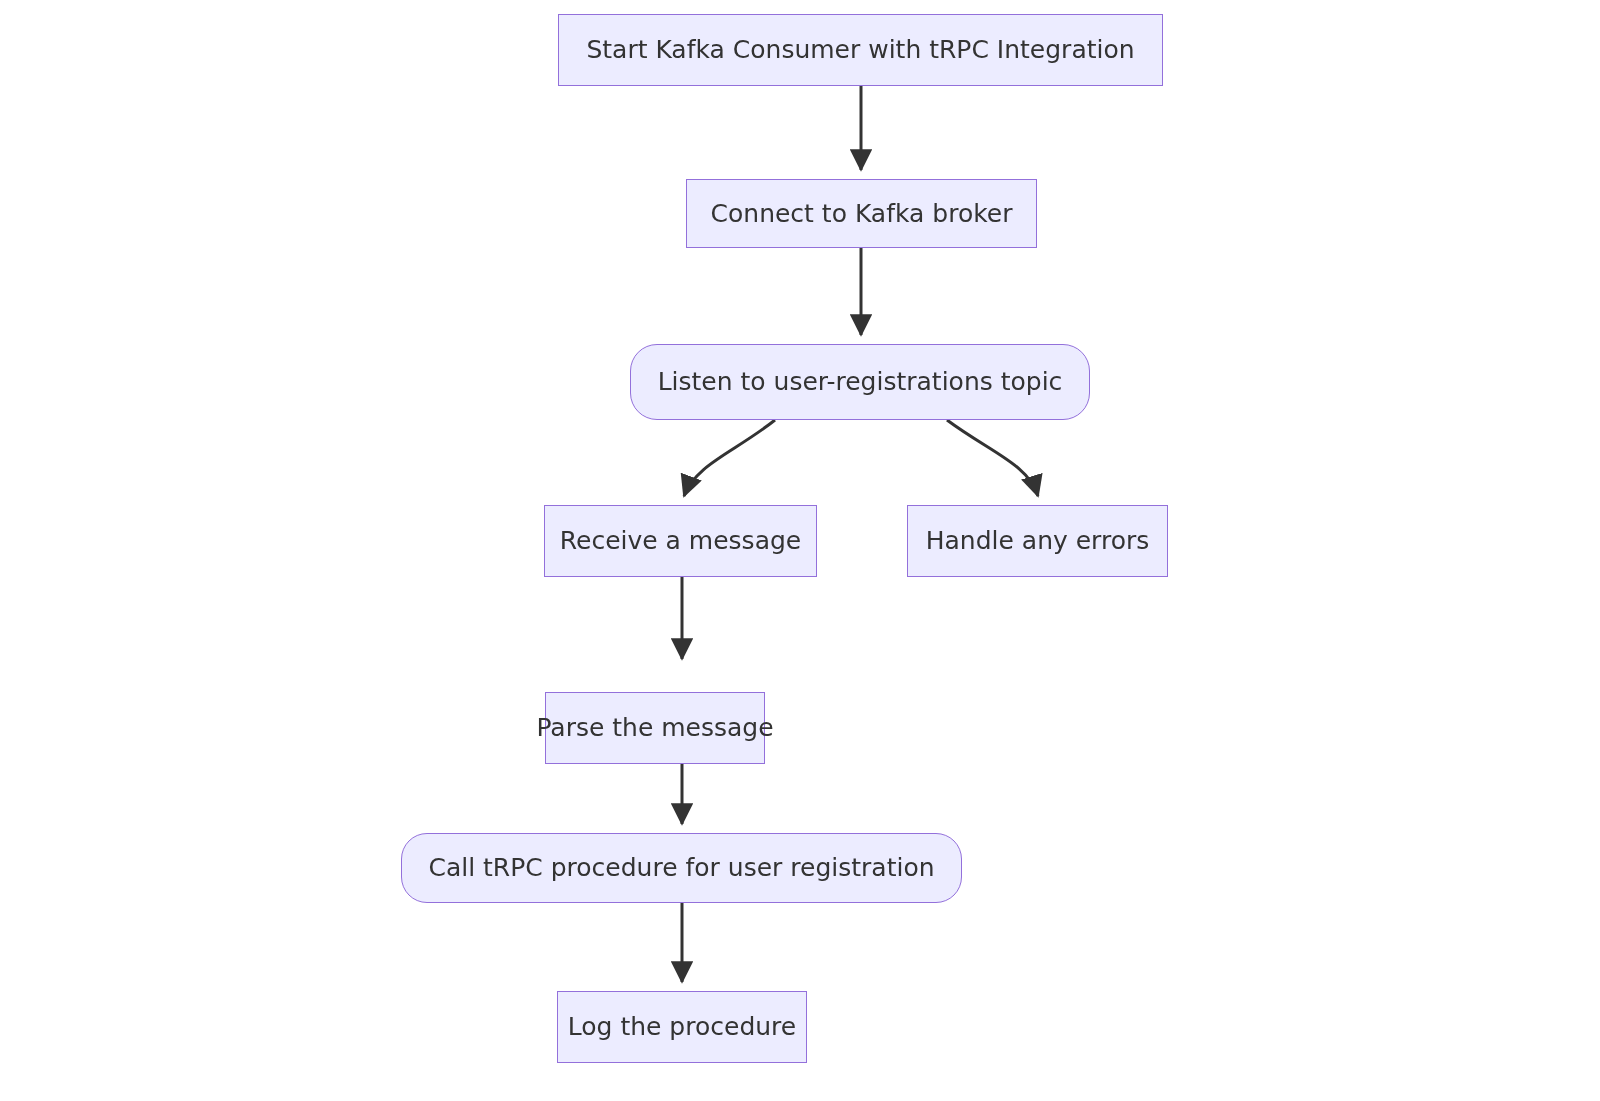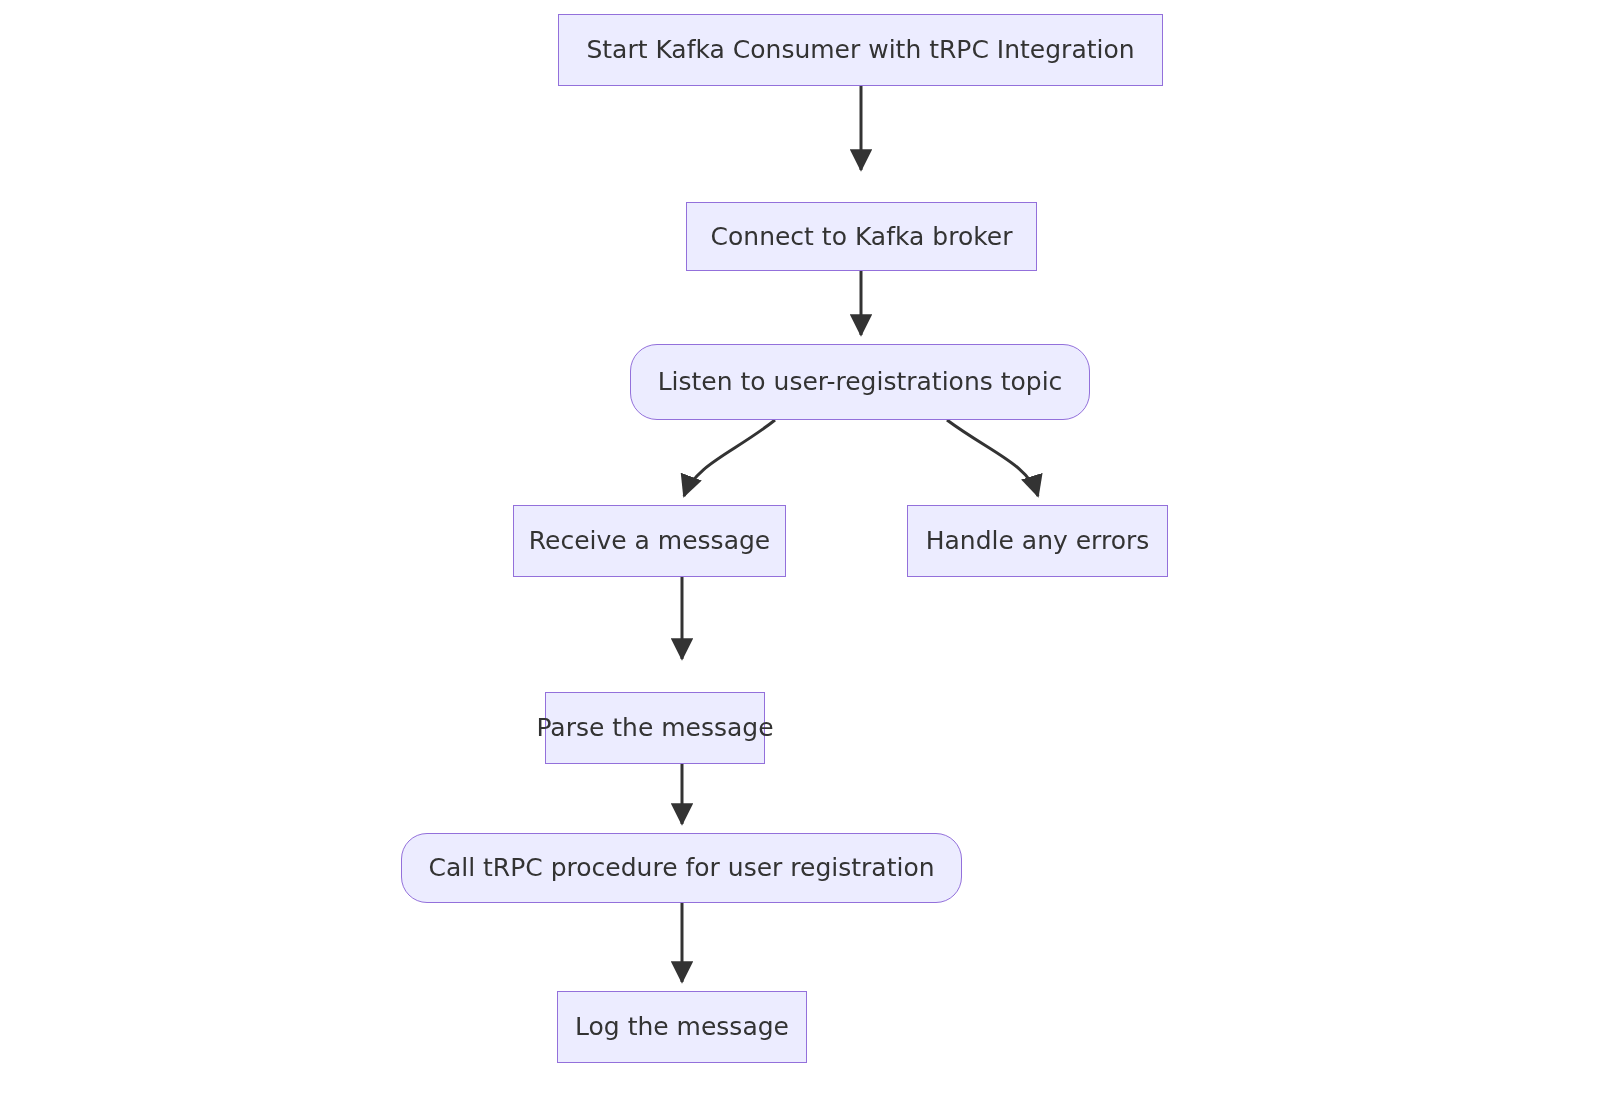--- a/index.html
+++ b/index.html
@@ -32,23 +32,23 @@
     display: flex;
     align-items: center;
     justify-content: center;
     text-align: center;
     font-size: 25px;
     line-height: 1.25;
     white-space: nowrap;
   }
   
   #node-start   { left: 558px; top: 14px;  width: 605px; height: 72px; }
-  #node-connect { left: 686px; top: 179px; width: 351px; height: 69px; margin-top: 23px; }
+  #node-connect { left: 686px; top: 179px; width: 351px; height: 69px; }
   #node-listen  { left: 630px; top: 344px; width: 460px; height: 76px; border-radius: 27px; }
-  #node-receive { left: 513px; top: 505px; width: 273px; height: 72px; }
+  #node-receive { left: 544px; top: 505px; width: 273px; height: 72px; }
   #node-errors  { left: 907px; top: 505px; width: 261px; height: 72px; align-items: center; }
   #node-parse   { left: 545px; top: 692px; width: 220px; height: 72px; }
   #node-call    { left: 401px; top: 833px; width: 561px; height: 70px; border-radius: 26px; }
   #node-log     { left: 557px; top: 991px; width: 250px; height: 72px; }
 </style>
 </head>
 <body>
 
 <div class="canvas">
 
@@ -91,16 +91,16 @@
 
   <div class="node" id="node-parse">
     <span>Parse the message</span>
   </div>
 
   <div class="node" id="node-call">
     <span>Call tRPC procedure for user registration</span>
   </div>
 
   <div class="node" id="node-log">
-    <span>Log the message</span>
+    <span>Log the procedure</span>
   </div>
 
 </div>
 
 </body></html>

